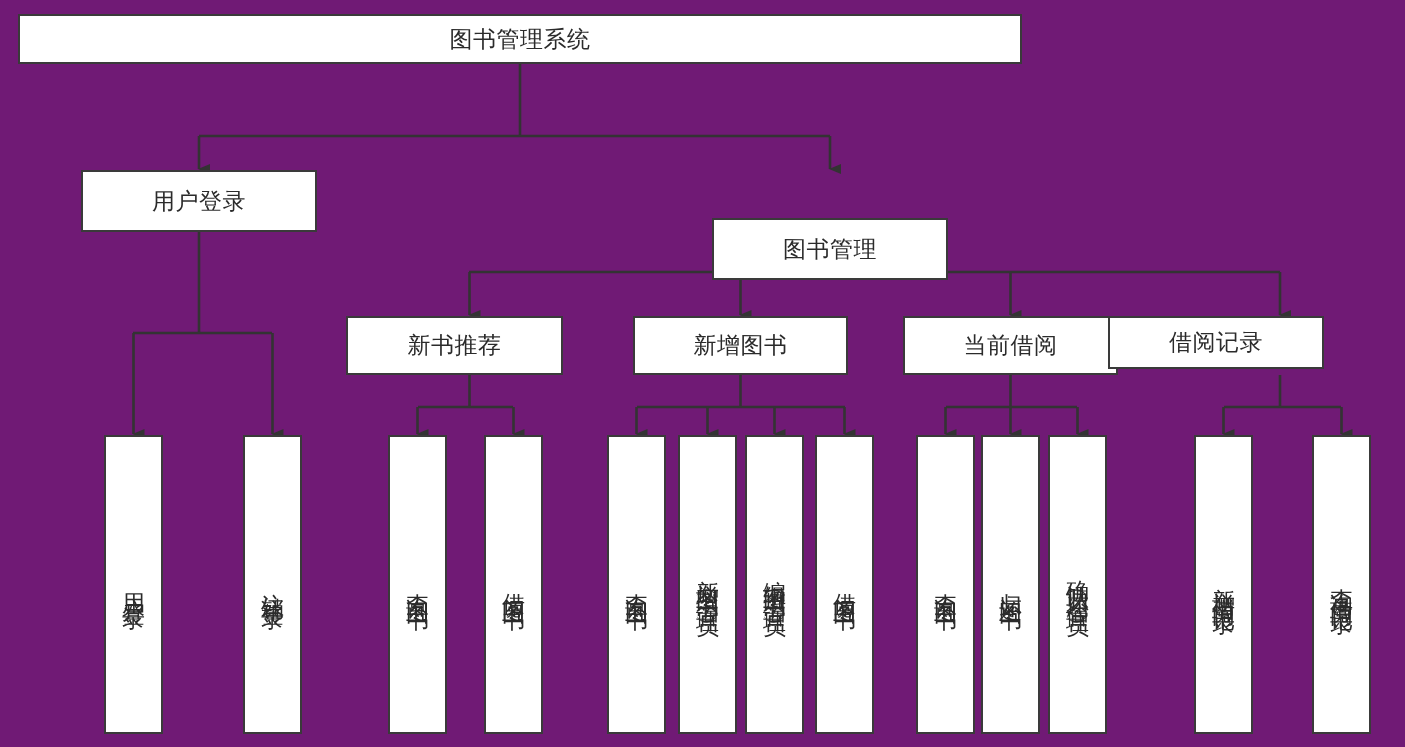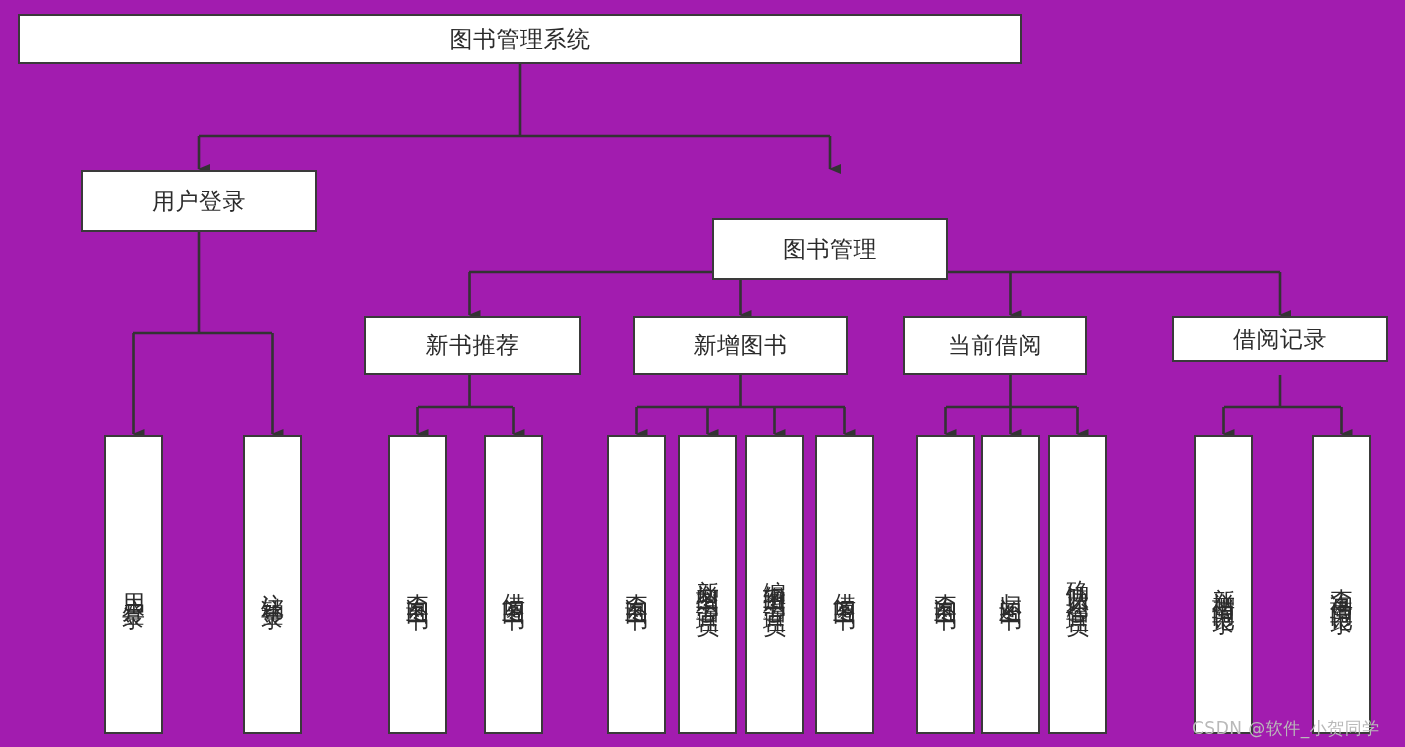--- a/index.html
+++ b/index.html
@@ -8,21 +8,21 @@
     padding: 0;
     background: #ffffff;
   }
   body {
     font-family: "DejaVu Sans", "Liberation Sans", sans-serif;
   }
   #canvas {
     position: relative;
     width: 1405px;
     height: 747px;
-    background: #a21caf;
+    background: #701a75;
     overflow: hidden;
   }
   svg.wires {
     position: absolute;
     left: 0;
     top: 0;
     width: 1405px;
     height: 747px;
     pointer-events: none;
   }
@@ -111,30 +111,30 @@
   <div id="node-layer">
       <div class="node horizontal" style="left: 18px; top: 14px; width: 1004px; height: 50px;">
         <span>图书管理系统</span>
       </div>
       <div class="node horizontal" style="left: 81px; top: 170px; width: 236px; height: 62px;">
         <span>用户登录</span>
       </div>
       <div class="node horizontal" style="left: 712px; top: 170px; width: 236px; height: 62px; margin-top: 48px;">
         <span>图书管理</span>
       </div>
-      <div class="node horizontal" style="left: 364px; top: 316px; width: 217px; height: 59px;">
+      <div class="node horizontal" style="left: 346px; top: 316px; width: 217px; height: 59px;">
         <span>新书推荐</span>
       </div>
       <div class="node horizontal" style="left: 633px; top: 316px; width: 215px; height: 59px;">
         <span>新增图书</span>
       </div>
-      <div class="node horizontal" style="left: 903px; top: 316px; width: 184px; height: 59px;">
+      <div class="node horizontal" style="left: 903px; top: 316px; width: 215px; height: 59px;">
         <span>当前借阅</span>
       </div>
-      <div class="node horizontal" style="left: 1172px; top: 316px; width: 216px; height: 46px;">
+      <div class="node horizontal" style="left: 1108px; top: 316px; width: 216px; height: 53px;">
         <span>借阅记录</span>
       </div>
       <div class="node vertical" style="left: 104px; top: 435px; width: 59px; height: 299px;">
         <span class="vtext">用户登录</span>
       </div>
       <div class="node vertical" style="left: 243px; top: 435px; width: 59px; height: 299px;">
         <span class="vtext">注销登录</span>
       </div>
       <div class="node vertical" style="left: 388px; top: 435px; width: 59px; height: 299px;">
         <span class="vtext">查询图书</span>
@@ -164,15 +164,14 @@
         <span class="vtext">确认归还（管理员）</span>
       </div>
       <div class="node vertical" style="left: 1194px; top: 435px; width: 59px; height: 299px;">
         <span class="vtext">新增借阅记录</span>
       </div>
       <div class="node vertical" style="left: 1312px; top: 435px; width: 59px; height: 299px;">
         <span class="vtext">查询借阅记录</span>
       </div>
     </div>
 
-  <div class="watermark" style="left: 1192px; top: 717px;">CSDN @软件_小贺同学</div>
 
 </div>
 
 </body></html>

